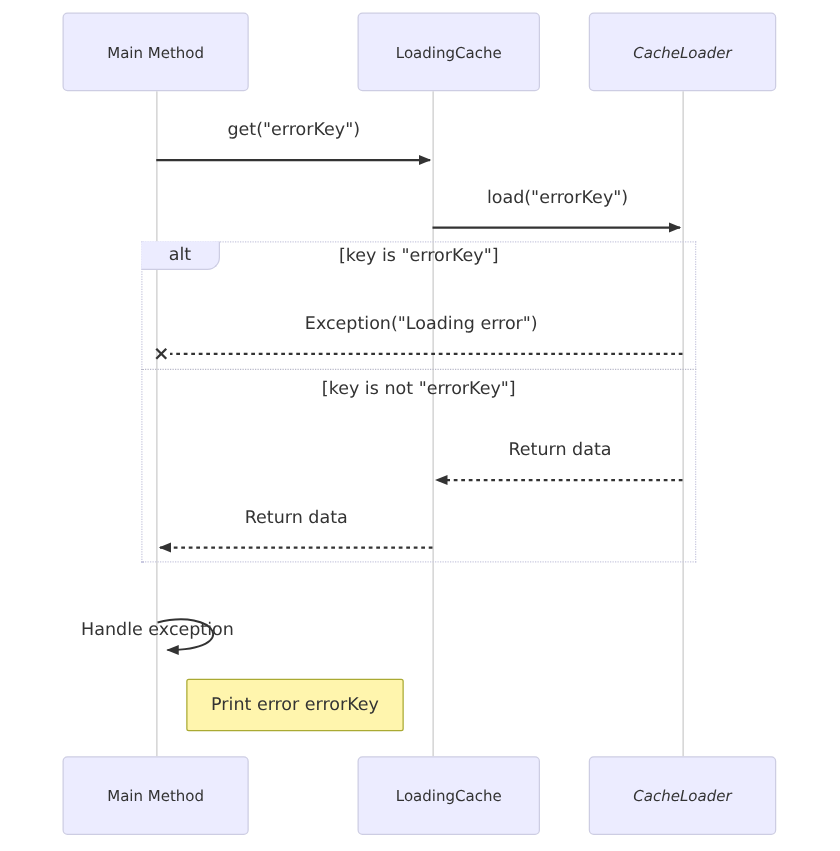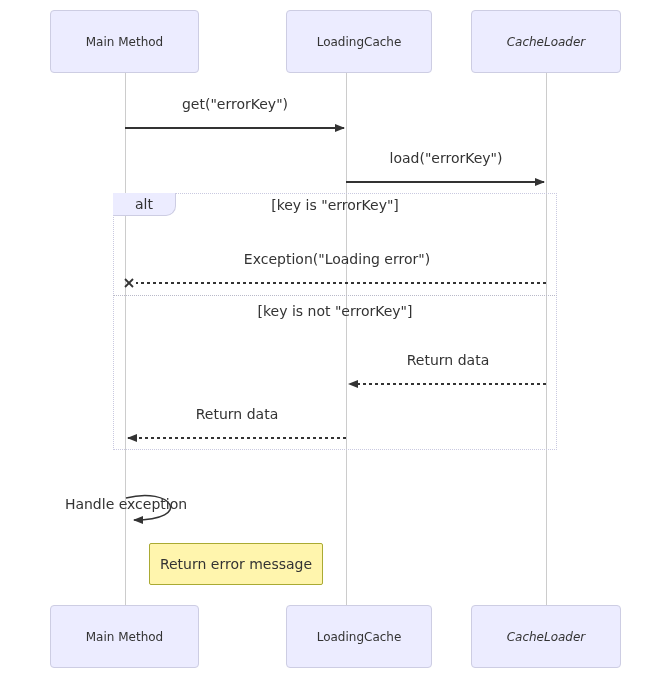--- a/index.html
+++ b/index.html
@@ -176,21 +176,21 @@
 
   <div class="msg-label" style="left:235px; top:96px;">get("errorKey")</div>
   <div class="msg-label" style="left:446px; top:150px;">load("errorKey")</div>
   <div class="msg-label" style="left:335px; top:197px;">[key is "errorKey"]</div>
   <div class="msg-label" style="left:337px; top:251px;">Exception("Loading error")</div>
   <div class="msg-label" style="left:335px; top:303px;">[key is not "errorKey"]</div>
   <div class="msg-label" style="left:448px; top:352px;">Return data</div>
   <div class="msg-label" style="left:237px; top:406px;">Return data</div>
   <div class="msg-label" style="left:126px; top:464px;margin-top:32px;">Handle exception</div>
 
-  <div class="note">Return error message</div>
+  <div class="note">Print error errorKey</div>
 
   <div class="actor top col-0">Main Method</div>
   <div class="actor top col-1">LoadingCache</div>
   <div class="actor top col-2">CacheLoader</div>
 
   <div class="actor bottom col-0">Main Method</div>
   <div class="actor bottom col-1">LoadingCache</div>
   <div class="actor bottom col-2">CacheLoader</div>
 
 

